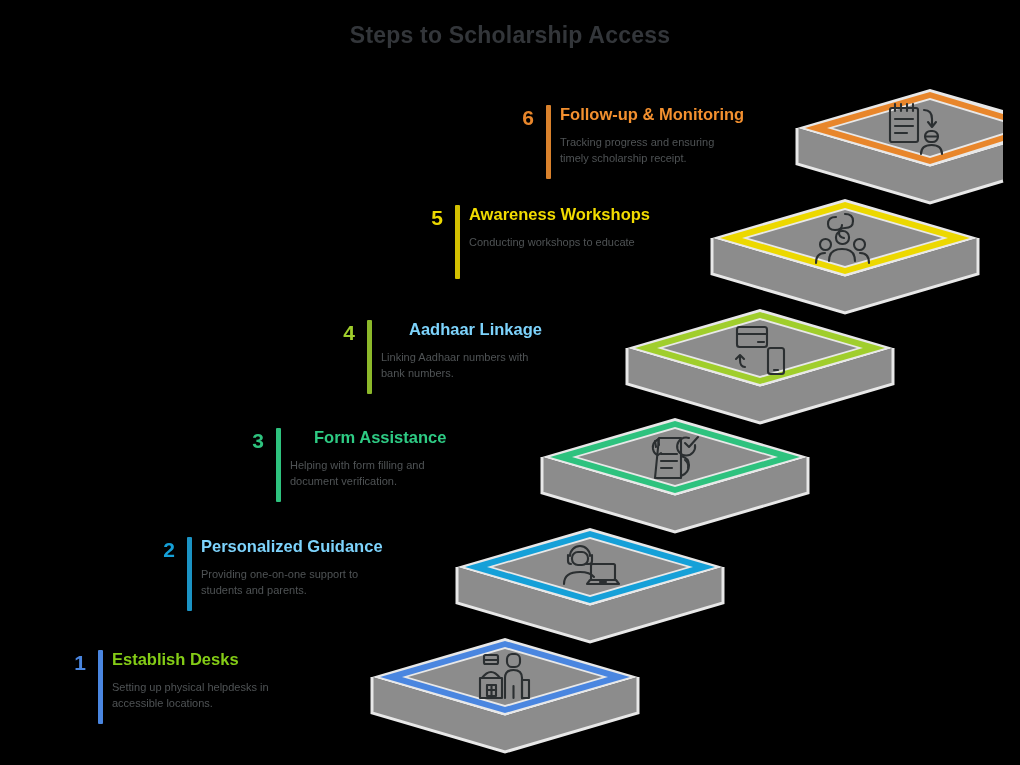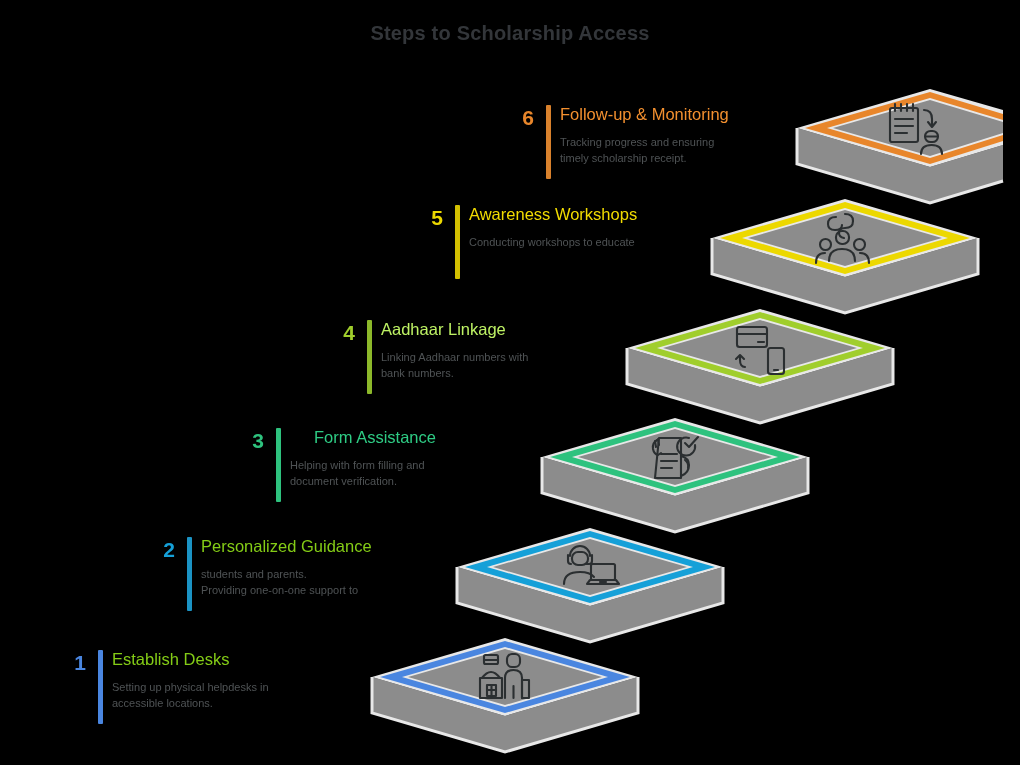--- a/index.html
+++ b/index.html
@@ -8,41 +8,41 @@
     width:1020px; height:765px; position:relative; overflow:hidden;
     font-family:"Liberation Sans", sans-serif;
     background:#000;
   }
   #stage{ position:absolute; inset:0; width:1020px; height:765px; }
 
   
   #title{
     position:absolute; left:0; top:22px; width:1020px;
     text-align:center;
-    font-size:20px; font-weight:bold; letter-spacing:.2px;
+    font-size:23px; font-weight:bold; letter-spacing:.2px;
     color:#33363a;
   }
 
   
   #steps-layer{ position:absolute; left:0; top:0; width:1020px; height:765px; }
 
   
   .label-block{ position:absolute; }
   .lb-num{
     position:absolute; right:100%; top:2px;
     width:64px; text-align:right;
     font-size:21px; font-weight:bold; line-height:1;
     padding-right:26px;
   }
   .lb-bar{
     position:absolute; left:-14px; top:0;
     width:5px; height:74px; border-radius:1px;
   }
   .lb-title{
-    font-size:16.5px; font-weight:normal; line-height:1.15;
+    font-size:16.5px; font-weight:bold; line-height:1.15;
     margin-bottom:11px; white-space:nowrap;
   }
   .lb-desc{
     font-size:11px; line-height:1.42; color:#4f5355;
     font-weight:400;
   }
   .lb-desc span{ display:block; white-space:nowrap; }
 </style>
 </head>
 <body>
@@ -242,41 +242,41 @@
     <div class="lb-title" style="color:#84cc16;">Establish Desks</div>
     <div class="lb-desc">
       <span>Setting up physical helpdesks in</span>
       <span>accessible locations.</span>
     </div>
   </div>
 
   <div class="label-block" style="left:201px; top:537px;">
     <div class="lb-num" style="color:#15a0d8;">2</div>
     <div class="lb-bar" style="background:#1b93c4;"></div>
-    <div class="lb-title" style="color:#84cc16;">Personalized Guidance</div>
-    <div class="lb-desc">
+    <div class="lb-title" style="color:#7dd3fc;">Personalized Guidance</div>
+    <div class="lb-desc">
+      <span>Providing one-on-one support to</span>
       <span>students and parents.</span>
-      <span>Providing one-on-one support to</span>
     </div>
   </div>
 
   <div class="label-block" style="left:290px; top:428px;">
     <div class="lb-num" style="color:#2ec27e;">3</div>
     <div class="lb-bar" style="background:#2ec27e;"></div>
     <div class="lb-title" style="color:#2ecb84;margin-left:24px;">Form Assistance</div>
     <div class="lb-desc">
       <span>Helping with form filling and</span>
       <span>document verification.</span>
     </div>
   </div>
 
   <div class="label-block" style="left:381px; top:320px;">
     <div class="lb-num" style="color:#a0ce2c;">4</div>
     <div class="lb-bar" style="background:#8cb82a;"></div>
-    <div class="lb-title" style="color:#bef264;">Aadhaar Linkage</div>
+    <div class="lb-title" style="color:#7dd3fc;margin-left:28px;">Aadhaar Linkage</div>
     <div class="lb-desc">
       <span>Linking Aadhaar numbers with</span>
       <span>bank numbers.</span>
     </div>
   </div>
 
   <div class="label-block" style="left:469px; top:205px;">
     <div class="lb-num" style="color:#ecd800;">5</div>
     <div class="lb-bar" style="background:#d3c000;"></div>
     <div class="lb-title" style="color:#f2dc00;">Awareness Workshops</div>

